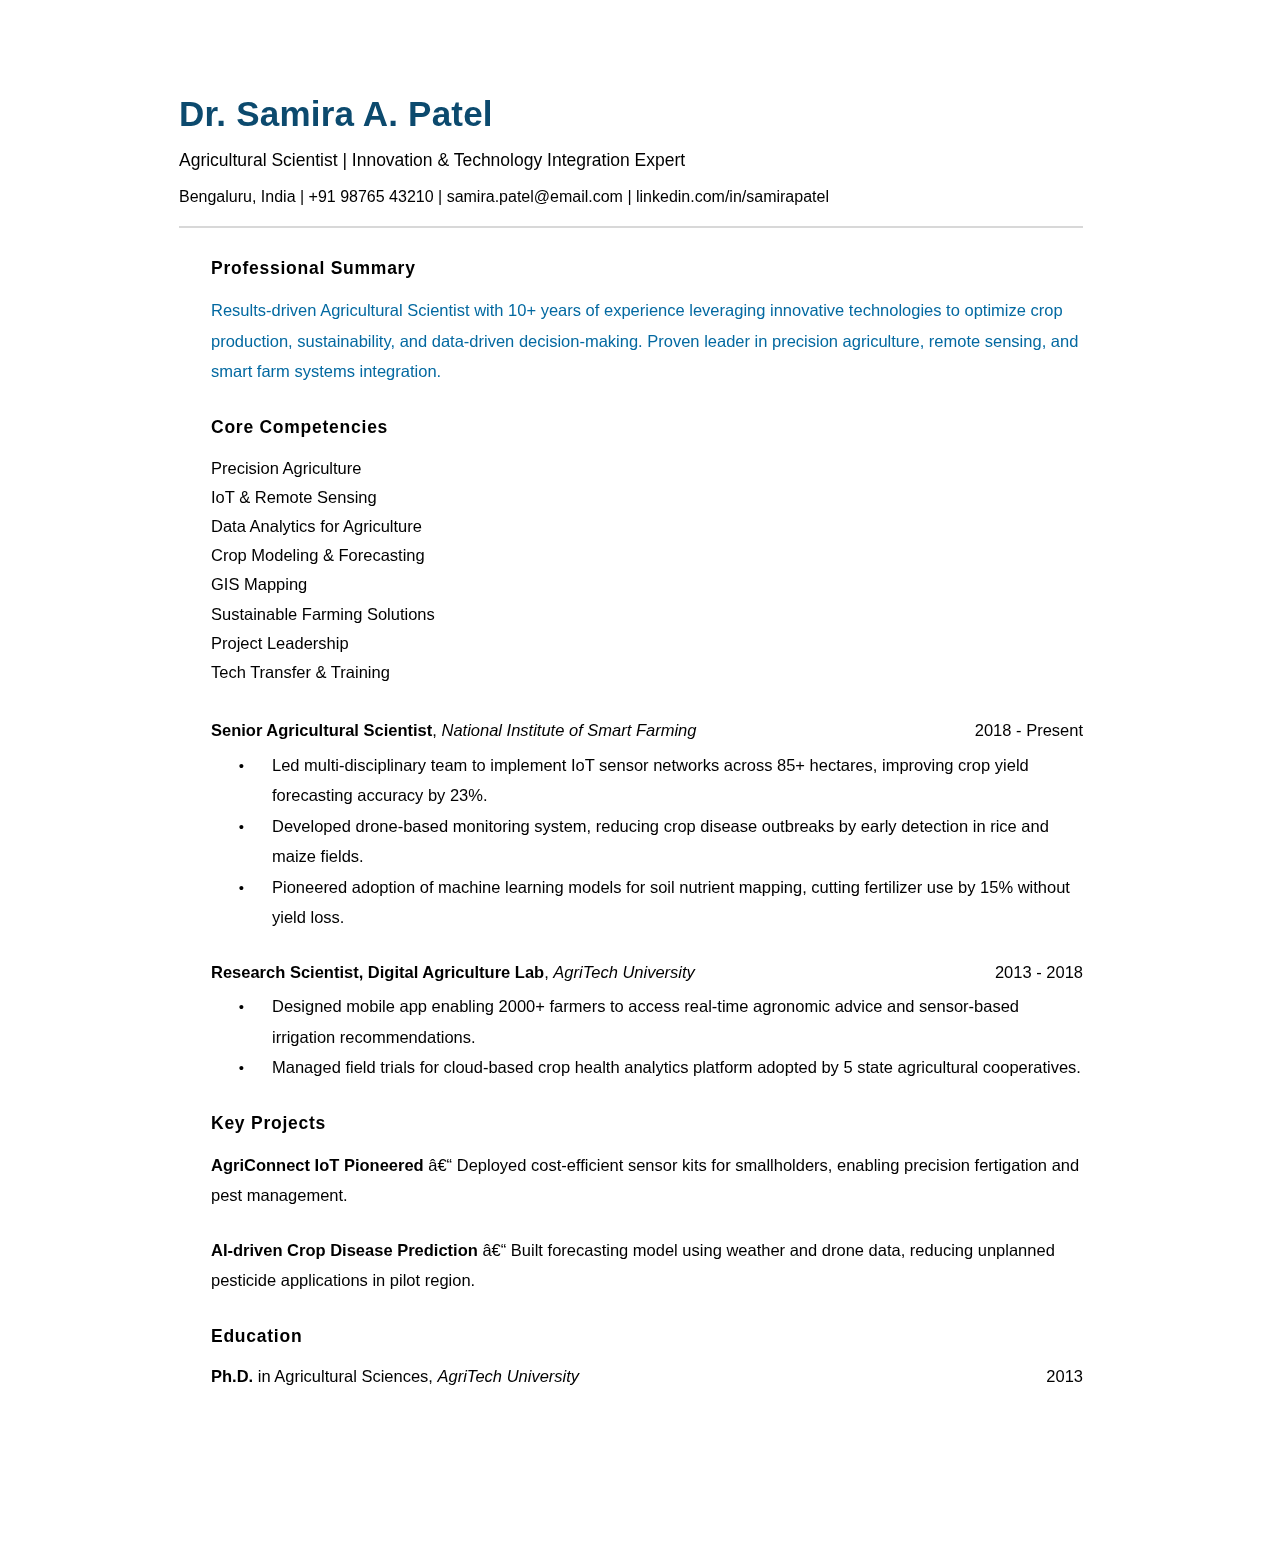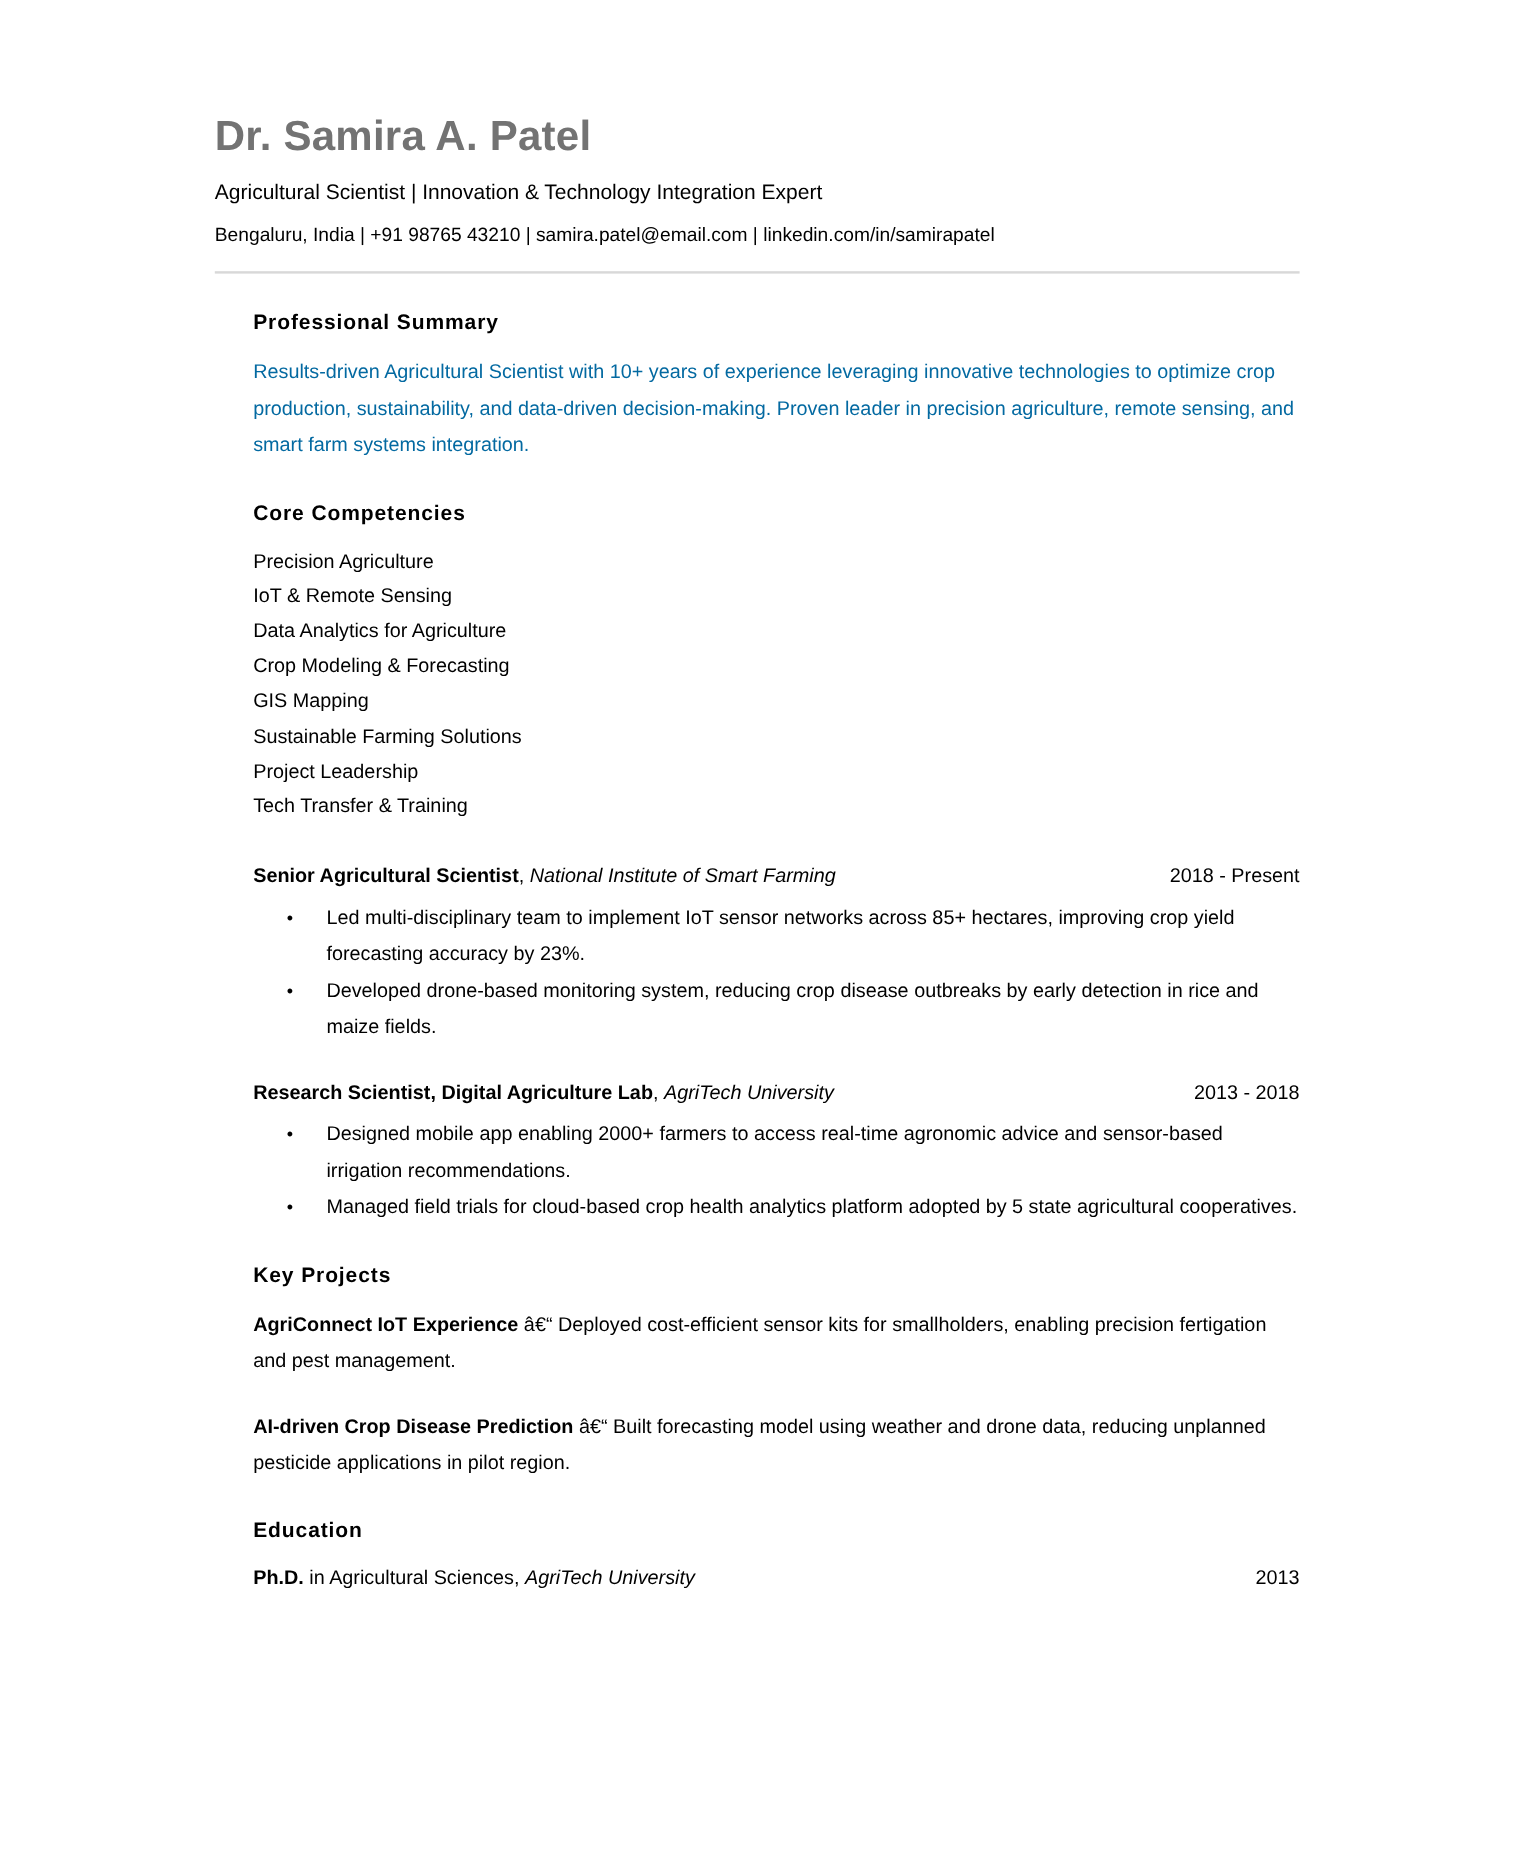--- a/index.html
+++ b/index.html
@@ -30,21 +30,21 @@
   }
 
   
   .name {
     font-size: 35px;
     font-weight: bold;
     letter-spacing: 0.2px;
     line-height: 1.1;
     margin: 0;
     padding-top: 95px;
-    color: #737373;
+    color: #0c4a6e;
   }
   .tagline {
     font-size: 17.5px;
     line-height: 1.45;
     margin-top: 14px;
     color: #000;
   }
   .contact {
     font-size: 16px;
     line-height: 1.45;
@@ -210,39 +210,40 @@
     <div class="section">
 
       <div class="job">
         <div class="job-head">
           <div class="job-head-left"><span class="job-title">Senior Agricultural Scientist</span><span>,</span> <span class="job-org">National Institute of Smart Farming</span></div>
           <div class="job-dates">2018 - Present</div>
         </div>
         <ul class="bullets">
           <li><span class="bullet-dot">•</span><span>Led multi-disciplinary team to implement IoT sensor networks across 85+ hectares, improving crop yield forecasting accuracy by 23%.</span></li>
           <li><span class="bullet-dot">•</span><span>Developed drone-based monitoring system, reducing crop disease outbreaks by early detection in rice and maize fields.</span></li>
+          <li><span class="bullet-dot">•</span><span>Pioneered adoption of machine learning models for soil nutrient mapping, cutting fertilizer use by 15% without yield loss.</span></li>
         </ul>
       </div>
 
       <div class="job">
         <div class="job-head">
           <div class="job-head-left"><span class="job-title">Research Scientist, Digital Agriculture Lab</span><span>,</span> <span class="job-org">AgriTech University</span></div>
           <div class="job-dates">2013 - 2018</div>
         </div>
         <ul class="bullets">
           <li><span class="bullet-dot">•</span><span>Designed mobile app enabling 2000+ farmers to access real-time agronomic advice and sensor-based irrigation recommendations.</span></li>
           <li><span class="bullet-dot">•</span><span>Managed field trials for cloud-based crop health analytics platform adopted by 5 state agricultural cooperatives.</span></li>
         </ul>
       </div>
     </div>
 
     <div class="section">
       <h2 class="section-title">Key Projects</h2>
 
-      <p class="project"><span class="project-name">AgriConnect IoT Experience</span><span> â€“ </span><span>Deployed cost-efficient sensor kits for smallholders, enabling precision fertigation and pest management.</span></p>
+      <p class="project"><span class="project-name">AgriConnect IoT Pioneered</span><span> â€“ </span><span>Deployed cost-efficient sensor kits for smallholders, enabling precision fertigation and pest management.</span></p>
 
       <p class="project"><span class="project-name">AI-driven Crop Disease Prediction</span><span> â€“ </span><span>Built forecasting model using weather and drone data, reducing unplanned pesticide applications in pilot region.</span></p>
     </div>
 
     <div class="section">
       <h2 class="section-title">Education</h2>
       <div class="edu-row">
         <div class="edu-left"><span class="edu-degree">Ph.D.</span><span> in Agricultural Sciences,</span> <span class="edu-school">AgriTech University</span></div>
         <div class="edu-year">2013</div>
       </div>

